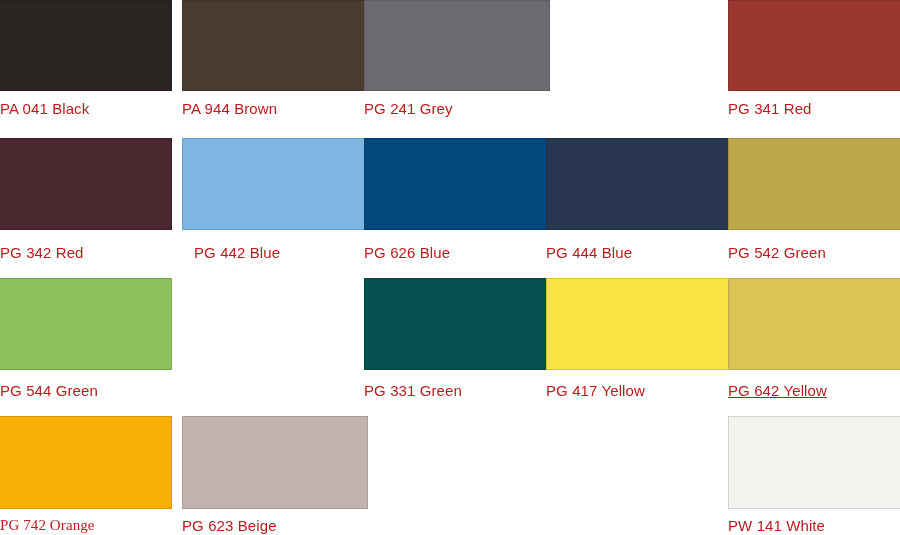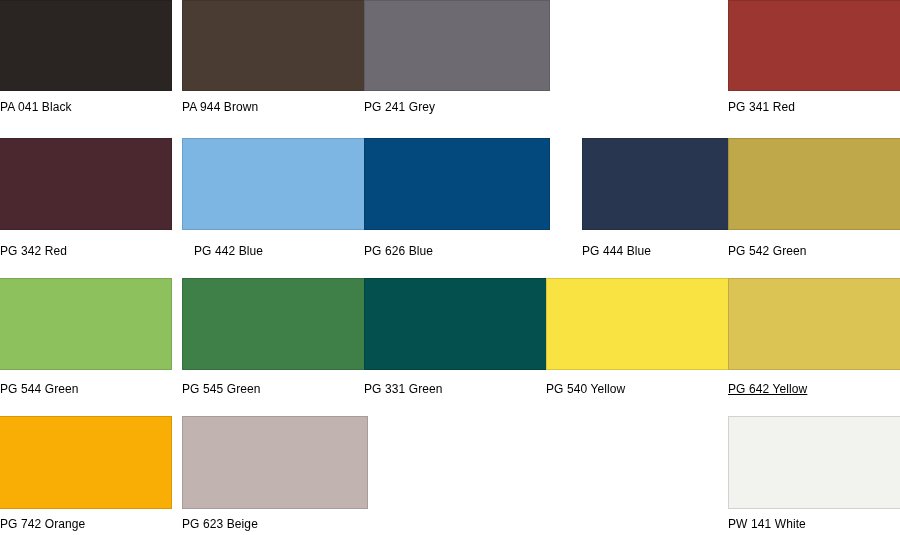--- a/index.html
+++ b/index.html
@@ -27,23 +27,23 @@
   }
 
   .swatch-chip {
     width: 100%;
     border: 1px solid rgba(0, 0, 0, 0.13);
     flex: none;
   }
 
   .swatch-label {
     font-family: "Liberation Sans", sans-serif;
-    font-size: 12px;
+    font-size: 15px;
     line-height: 1;
-    color: #000000;
+    color: #b91c1c;
     white-space: nowrap;
     letter-spacing: 0.1px;
   }
 </style>
 </head>
 <body>
 
 <div id="swatch-chart">
     <div class="swatch-cell" style="left: -14px; top: 0px; width: 186px;">
       <div class="swatch-chip" style="height: 91px; background: rgb(42, 37, 34);"></div>
@@ -66,51 +66,47 @@
       <div class="swatch-label" style="position: absolute; left: 14px; top: 107px;">PG 342 Red</div>
     </div>
     <div class="swatch-cell" style="left: 182px; top: 138px; width: 186px;">
       <div class="swatch-chip" style="height: 92px; background: rgb(126, 182, 227);"></div>
       <div class="swatch-label" style="position: absolute; left: 0px; top: 107px; margin-left: 12px;">PG 442 Blue</div>
     </div>
     <div class="swatch-cell" style="left: 364px; top: 138px; width: 186px;">
       <div class="swatch-chip" style="height: 92px; background: rgb(3, 73, 126);"></div>
       <div class="swatch-label" style="position: absolute; left: 0px; top: 107px;">PG 626 Blue</div>
     </div>
-    <div class="swatch-cell" style="left: 546px; top: 138px; width: 186px; margin-left: 36px;">
+    <div class="swatch-cell" style="left: 546px; top: 138px; width: 186px;">
       <div class="swatch-chip" style="height: 92px; background: rgb(40, 55, 79);"></div>
       <div class="swatch-label" style="position: absolute; left: 0px; top: 107px;">PG 444 Blue</div>
     </div>
     <div class="swatch-cell" style="left: 728px; top: 138px; width: 186px;">
       <div class="swatch-chip" style="height: 92px; background: rgb(191, 168, 74);"></div>
       <div class="swatch-label" style="position: absolute; left: 0px; top: 107px;">PG 542 Green</div>
     </div>
     <div class="swatch-cell" style="left: -14px; top: 278px; width: 186px;">
       <div class="swatch-chip" style="height: 92px; background: rgb(140, 193, 94);"></div>
       <div class="swatch-label" style="position: absolute; left: 14px; top: 105px;">PG 544 Green</div>
     </div>
-    <div class="swatch-cell" style="left: 182px; top: 278px; width: 186px;">
-      <div class="swatch-chip" style="height: 92px; background: rgb(63, 128, 73);"></div>
-      <div class="swatch-label" style="position: absolute; left: 0px; top: 105px;">PG 545 Green</div>
-    </div>
     <div class="swatch-cell" style="left: 364px; top: 278px; width: 186px;">
       <div class="swatch-chip" style="height: 92px; background: rgb(4, 80, 79);"></div>
       <div class="swatch-label" style="position: absolute; left: 0px; top: 105px;">PG 331 Green</div>
     </div>
     <div class="swatch-cell" style="left: 546px; top: 278px; width: 186px;">
       <div class="swatch-chip" style="height: 92px; background: rgb(248, 227, 67);"></div>
-      <div class="swatch-label" style="position: absolute; left: 0px; top: 105px;">PG 540 Yellow</div>
+      <div class="swatch-label" style="position: absolute; left: 0px; top: 105px;">PG 417 Yellow</div>
     </div>
     <div class="swatch-cell" style="left: 728px; top: 278px; width: 186px;">
       <div class="swatch-chip" style="height: 92px; background: rgb(220, 196, 84);"></div>
       <div class="swatch-label" style="position: absolute; left: 0px; top: 105px; text-decoration: underline;">PG 642 Yellow</div>
     </div>
     <div class="swatch-cell" style="left: -14px; top: 416px; width: 186px;">
       <div class="swatch-chip" style="height: 93px; background: rgb(249, 174, 6);"></div>
-      <div class="swatch-label" style="position: absolute; left: 14px; top: 102px;">PG 742 Orange</div>
+      <div class="swatch-label" style="position: absolute; left: 14px; top: 102px; font-family: Liberation Serif, serif;">PG 742 Orange</div>
     </div>
     <div class="swatch-cell" style="left: 182px; top: 416px; width: 186px;">
       <div class="swatch-chip" style="height: 93px; background: rgb(193, 180, 176);"></div>
       <div class="swatch-label" style="position: absolute; left: 0px; top: 102px;">PG 623 Beige</div>
     </div>
     <div class="swatch-cell" style="left: 728px; top: 416px; width: 186px;">
       <div class="swatch-chip" style="height: 93px; background: rgb(242, 242, 238);"></div>
       <div class="swatch-label" style="position: absolute; left: 0px; top: 102px;">PW 141 White</div>
     </div>
   </div>

